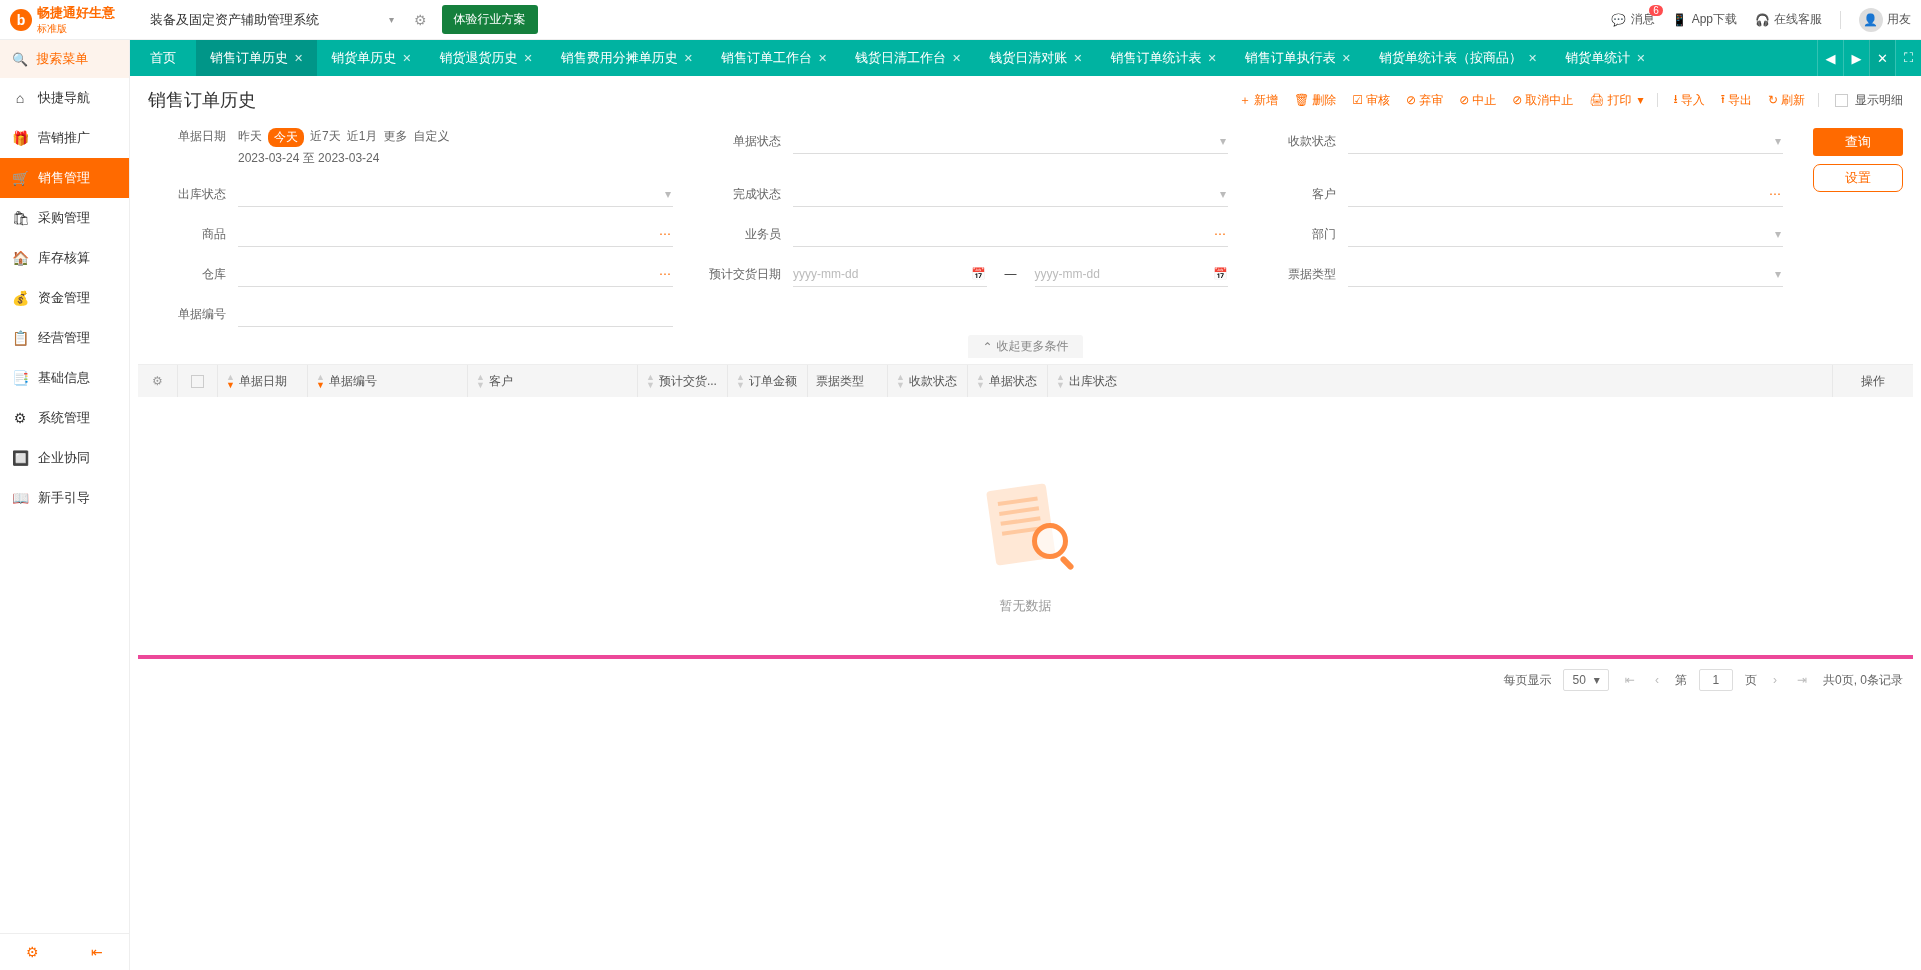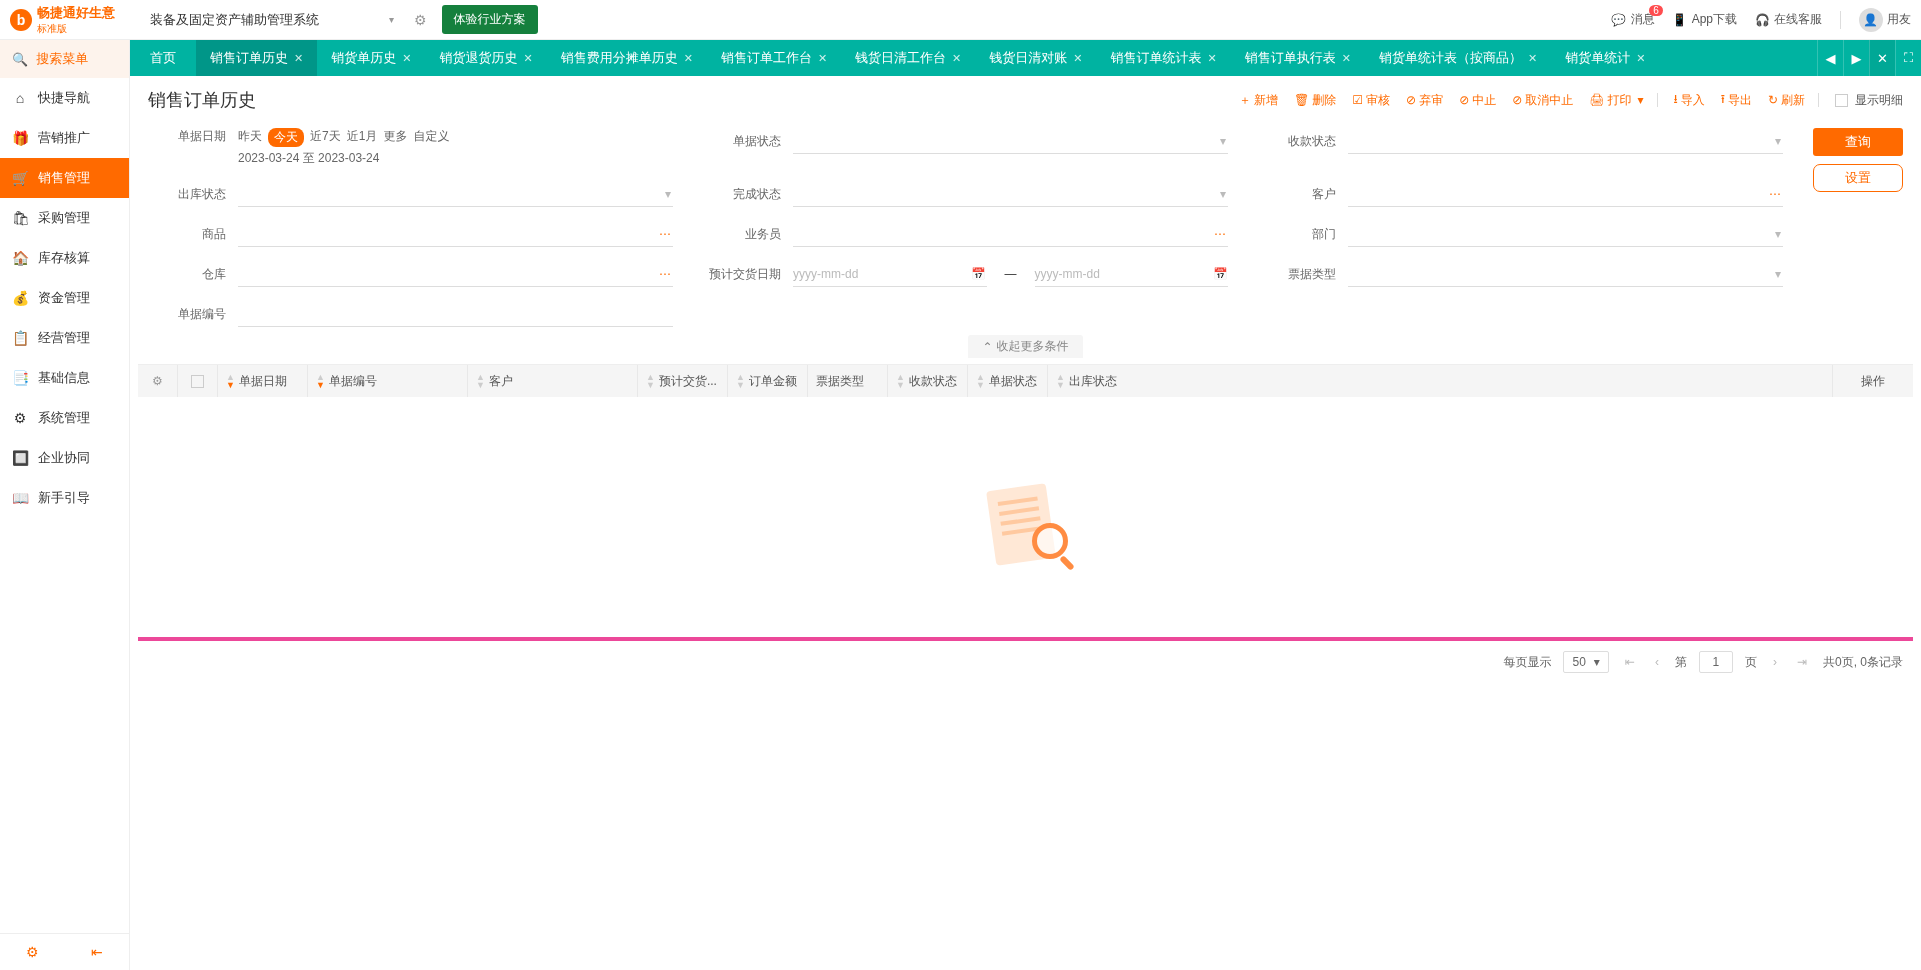--- a/index.html
+++ b/index.html
@@ -510,20 +510,21 @@
           </div>
         <div class="th center" style="width:80px;border-right:none;">
             <span>操作</span>
           </div>
       </div>
       <div class="empty-state">
         <div class="empty-img">
           <div class="empty-paper"></div>
           <div class="empty-mag"></div>
         </div>
+        <div>暂无数据</div>
       </div>
     </div>
 
     <div class="pager">
       <span>每页显示</span>
       <span class="pg-sel">
           <span>50</span>
           <span>▾</span>
         </span>
       <span class="pg-btn">⇤</span>

